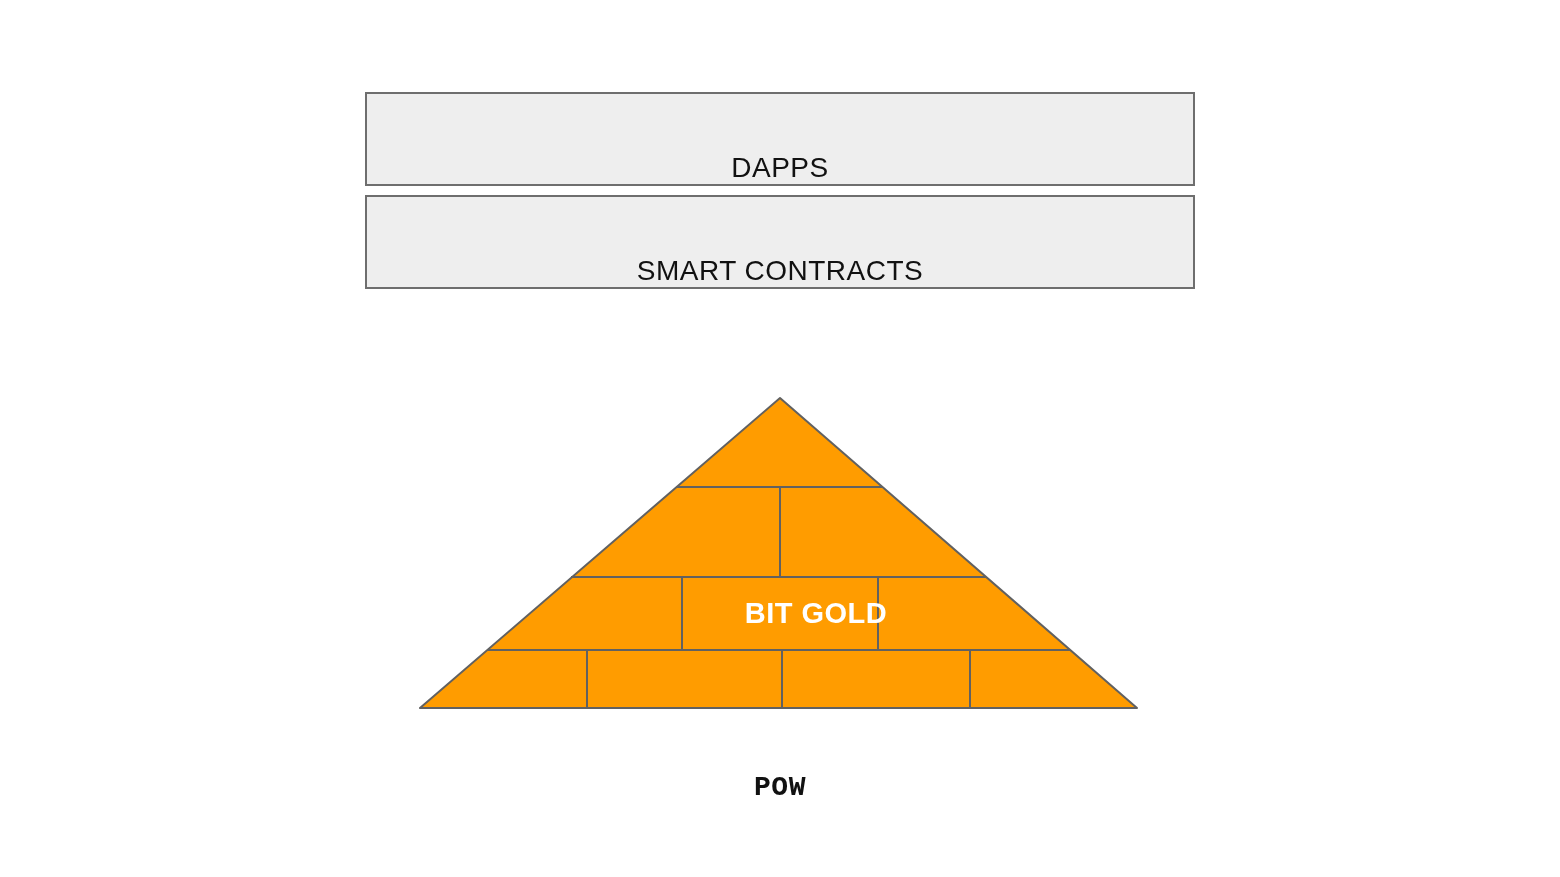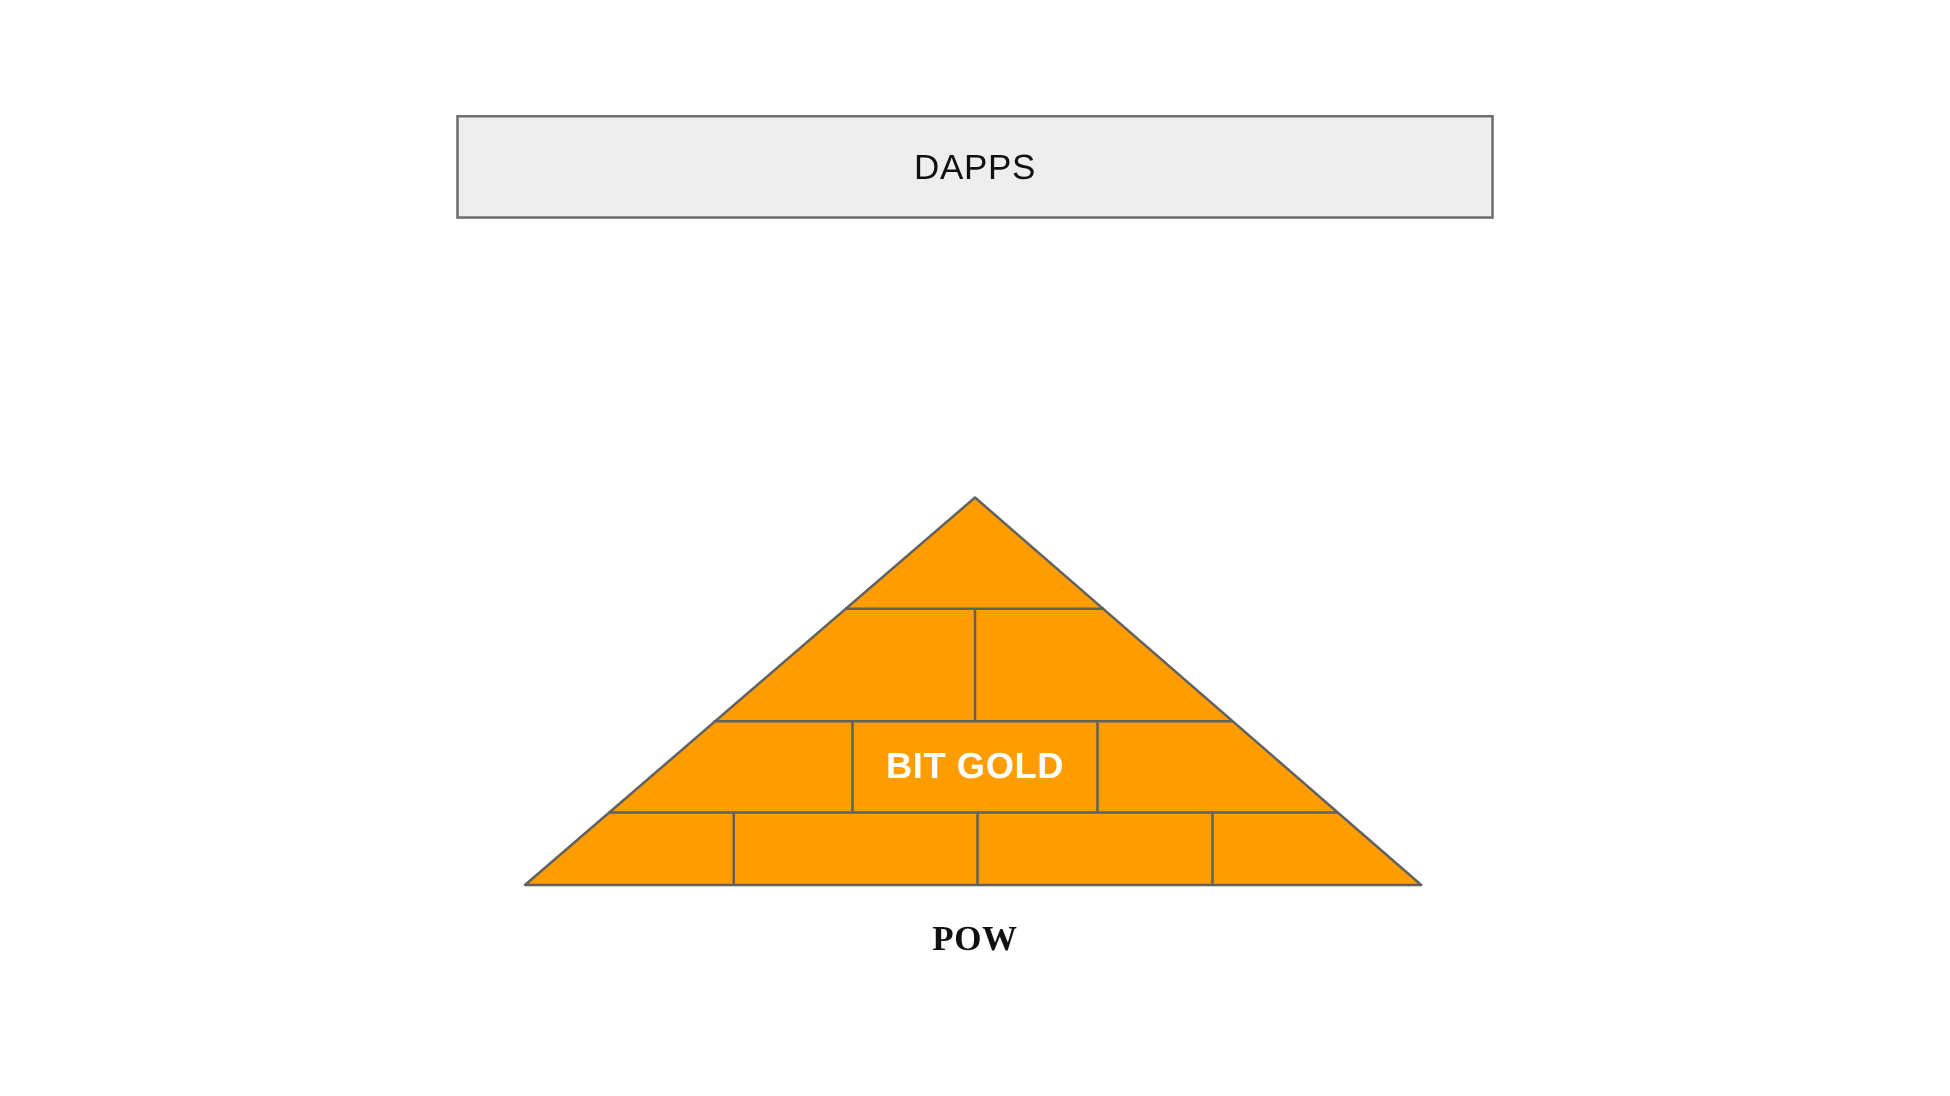--- a/index.html
+++ b/index.html
@@ -12,26 +12,26 @@
     width: 1560px;
     height: 877px;
     background: #ffffff;
     overflow: hidden;
     font-family: "Liberation Sans", sans-serif;
   }
   .layer {
     position: absolute;
     left: 365px;
     width: 830px;
-    height: 83px;
+    height: 94px;
     box-sizing: border-box;
     background: #eeeeee;
     border: 2px solid #6e6e6e;
     display: flex;
-    align-items: center;
+    align-items: flex-end;
     justify-content: center;
   }
   .layer-1 { top: 92px; }
   .layer-2 { top: 195px; }
   .layer-3 { top: 298px; }
   .layer-label {
     font-size: 28px;
     color: #111111;
     letter-spacing: 0.5px;
     white-space: nowrap;
@@ -59,43 +59,47 @@
     width: 196px;
     height: 73px;
     display: flex;
     align-items: center;
     justify-content: center;
     color: #ffffff;
     font-size: 29px;
     font-weight: 700;
     letter-spacing: 0.5px;
     white-space: nowrap;
+    padding-left: 36px;
   }
   .pow-caption {
     position: absolute;
     left: 680px;
-    top: 736px;
+    top: 772px;
     width: 200px;
     text-align: center;
-    font-family: Liberation Serif, serif;
+    font-family: Liberation Mono, monospace;
     font-size: 28px;
     font-weight: 700;
     letter-spacing: 0.5px;
     color: #111111;
   }
 </style>
 </head>
 <body>
 
 <div class="canvas">
 
   <div class="layer layer-1">
     <span class="layer-label">DAPPS</span>
   </div>
 
+  <div class="layer layer-2">
+    <span class="layer-label">SMART CONTRACTS</span>
+  </div>
 
 
   <svg class="pyramid-svg" viewBox="0 0 1560 877" xmlns="http://www.w3.org/2000/svg">
     <polygon points="780,398 420,708 1137,708" fill="#FF9C00"></polygon>
 
     <line class="brick-line" x1="676" y1="487" x2="883" y2="487"></line>
     <line class="brick-line" x1="571" y1="577" x2="986" y2="577"></line>
     <line class="brick-line" x1="487" y1="650" x2="1070" y2="650"></line>
 
     <line class="brick-line" x1="780" y1="487" x2="780" y2="577"></line>

